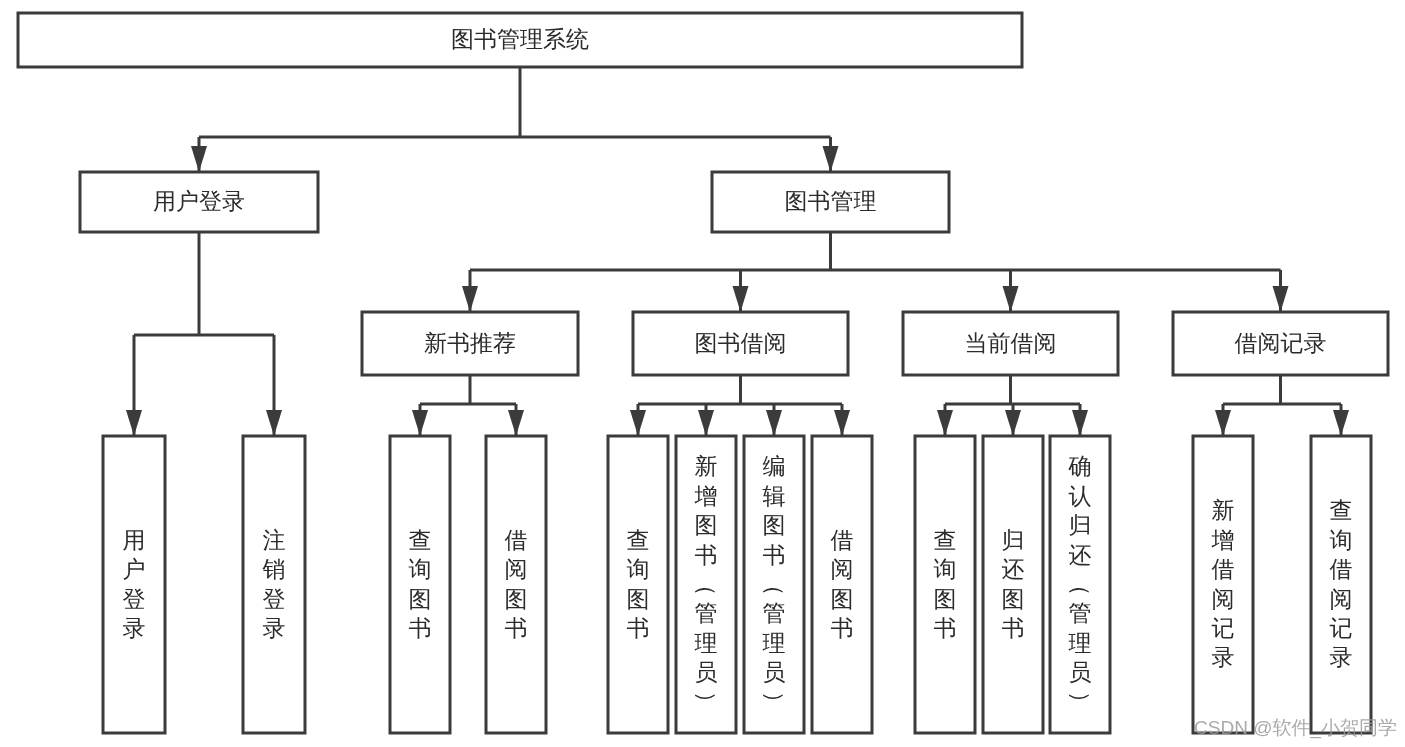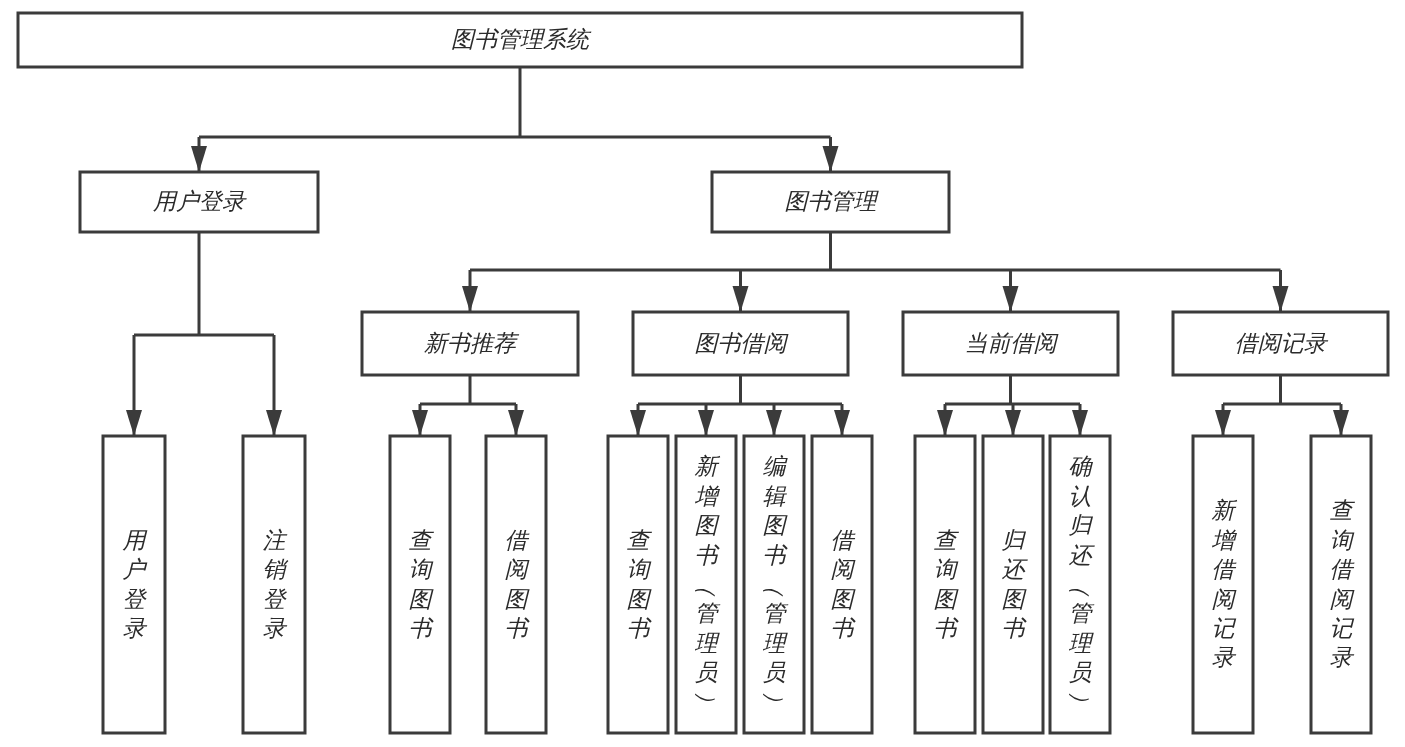--- a/index.html
+++ b/index.html
@@ -11,21 +11,20 @@
     width: 1405px;
     height: 747px;
     font-family: "Liberation Sans", "DejaVu Sans", sans-serif;
     overflow: hidden;
   }
   #diagram-root {
     position: relative;
     width: 1405px;
     height: 747px;
     background: #ffffff;
-    font-style: italic;
   }
   svg.diagram-canvas {
     position: absolute;
     top: 0;
     left: 0;
     width: 1405px;
     height: 747px;
     display: block;
   }
   .node-box {
@@ -178,14 +177,15 @@
       <div class="node-label-v" style="left: 676px; top: 436px; width: 60px; height: 297px;"><span>新</span><span>增</span><span>图</span><span>书</span><span style="display: inline-block; transform: rotate(90deg); line-height: 1; margin: 3px 0px;">（</span><span>管</span><span>理</span><span>员</span><span style="display: inline-block; transform: rotate(90deg); line-height: 1; margin: 3px 0px;">）</span></div>
       <div class="node-label-v" style="left: 744px; top: 436px; width: 60px; height: 297px;"><span>编</span><span>辑</span><span>图</span><span>书</span><span style="display: inline-block; transform: rotate(90deg); line-height: 1; margin: 3px 0px;">（</span><span>管</span><span>理</span><span>员</span><span style="display: inline-block; transform: rotate(90deg); line-height: 1; margin: 3px 0px;">）</span></div>
       <div class="node-label-v" style="left: 812px; top: 436px; width: 60px; height: 297px;"><span>借</span><span>阅</span><span>图</span><span>书</span></div>
       <div class="node-label-v" style="left: 915px; top: 436px; width: 60px; height: 297px;"><span>查</span><span>询</span><span>图</span><span>书</span></div>
       <div class="node-label-v" style="left: 983px; top: 436px; width: 60px; height: 297px;"><span>归</span><span>还</span><span>图</span><span>书</span></div>
       <div class="node-label-v" style="left: 1050px; top: 436px; width: 60px; height: 297px;"><span>确</span><span>认</span><span>归</span><span>还</span><span style="display: inline-block; transform: rotate(90deg); line-height: 1; margin: 3px 0px;">（</span><span>管</span><span>理</span><span>员</span><span style="display: inline-block; transform: rotate(90deg); line-height: 1; margin: 3px 0px;">）</span></div>
       <div class="node-label-v" style="left: 1193px; top: 436px; width: 60px; height: 297px;"><span>新</span><span>增</span><span>借</span><span>阅</span><span>记</span><span>录</span></div>
       <div class="node-label-v" style="left: 1311px; top: 436px; width: 60px; height: 297px;"><span>查</span><span>询</span><span>借</span><span>阅</span><span>记</span><span>录</span></div>
     </div>
 
+  <div class="watermark">CSDN @软件_小贺同学</div>
 
 </div>
 
 </body></html>

